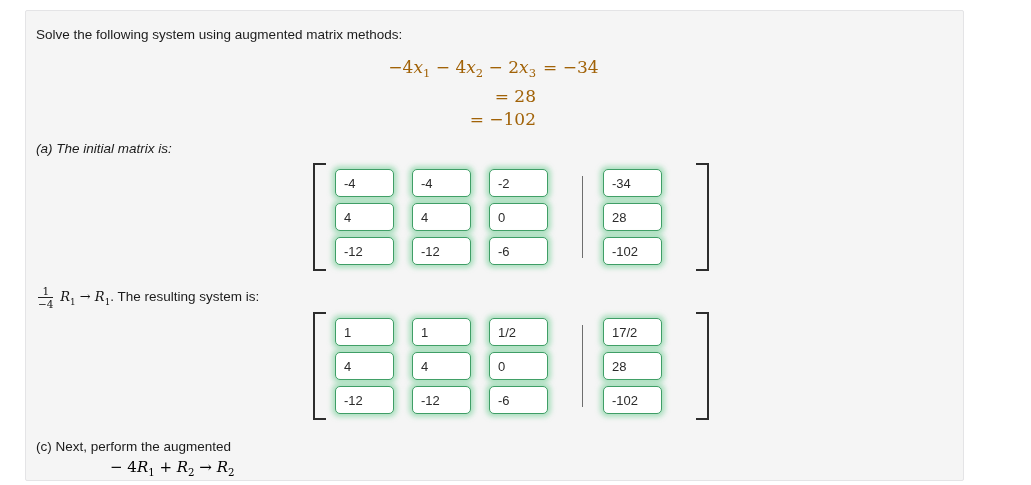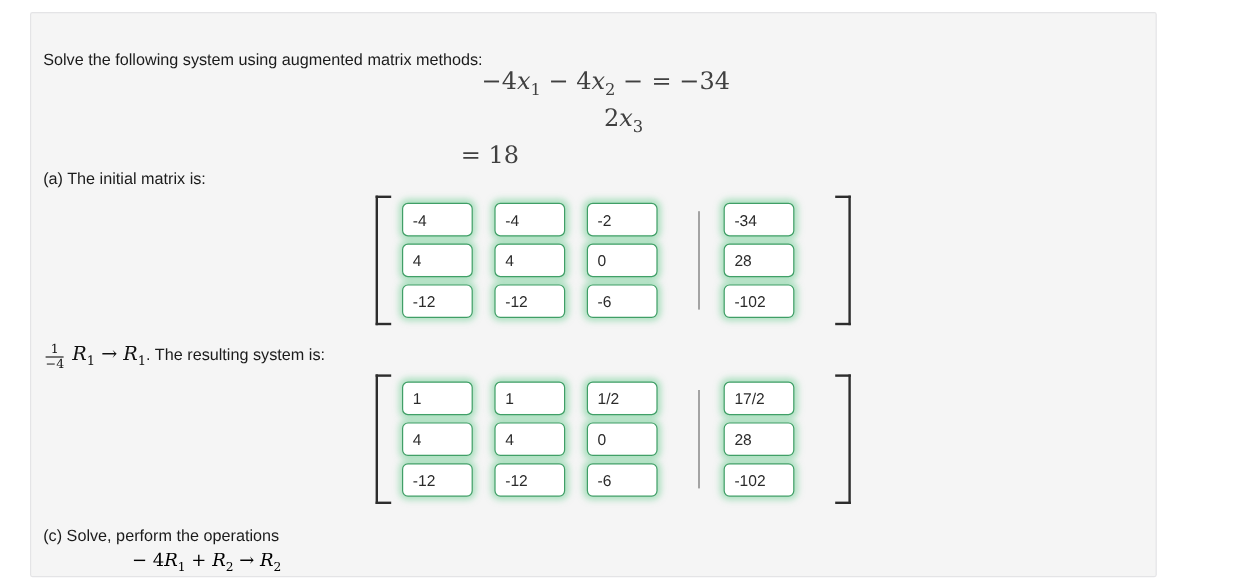--- a/index.html
+++ b/index.html
@@ -1,41 +1,41 @@
 <!DOCTYPE html>
 <html><head>
 <meta charset="utf-8">
 <style>
   * { margin:0; padding:0; box-sizing:border-box; }
   html,body { width:1031px; height:485px; background:#ffffff; overflow:hidden;
               font-family:"Liberation Sans", sans-serif; }
   .panel { position:absolute; left:25px; top:10px; width:939px; height:471px;
            background:#f5f5f5; border:1px solid #e4e4e6; border-radius:2px; }
   .heading { position:absolute; left:10px; font-size:13.5px; color:#1b1b1b; line-height:20px; }
-  .prompt { top:29px; }
-  .part-a { top:128px; }
+  .prompt { top:14px; }
+  .part-a { top:128px;font-style:italic; }
   .part-b { top:274px; }
   .part-c { top:426px; }
 
   
   .equations { position:absolute; left:358px; top:45px; font-family:"DejaVu Serif", serif;
-               font-size:20px; color:#404040; }
+               font-size:17px; color:#a16207; }
   .eq-row { display:grid; grid-template-columns:152px auto; column-gap:7px; line-height:23px; }
   .eq-lhs { text-align:right; }
-  .eq-rhs { text-align:left; }
+  .eq-rhs { text-align:right; }
   .equations i, .mathline i, .mathinline i { font-style:italic; }
   sub { font-size:0.68em; }
 
   
   .frac { display:inline-block; vertical-align:-7px; text-align:center;
           font-family:"DejaVu Serif", serif; font-size:10.5px; line-height:1.15;
           margin:0 3px 0 2px; color:#111; }
   .frac .num { display:block; border-bottom:1px solid #222; padding:0 1px; }
   .frac .den { display:block; }
-  .mathinline { font-family:"DejaVu Serif", serif; font-size:16px; color:#111; }
+  .mathinline { font-family:"DejaVu Serif", serif; font-size:13px; color:#111; }
 
   
   .matrix { position:absolute; display:flex; align-items:stretch; }
   .matrix-a { left:287px; top:152px; }
   .matrix-b { left:287px; top:301px; }
   .bracket { width:13px; }
   .bracket.left  { border:2px solid #2d2d2d; border-right:none; }
   .bracket.right { border:2px solid #2d2d2d; border-left:none; }
   .coef { display:flex; flex-direction:column; gap:6px; padding:6px 0 6px 9px; }
   .coef-row { display:flex; gap:18px; }
@@ -56,23 +56,24 @@
 <div class="panel">
 
   <div class="heading prompt">Solve the following system using augmented matrix methods:</div>
 
   <div class="equations">
     <div class="eq-row">
       <span class="eq-lhs">−4<i>x</i><sub>1</sub> − 4<i>x</i><sub>2</sub> − 2<i>x</i><sub>3</sub></span>
       <span class="eq-rhs">= −34</span>
     </div>
     <div class="eq-row">
-      <span class="eq-rhs">= 18</span>
+      <span class="eq-rhs">= 28</span>
     </div>
     <div class="eq-row">
+      <span class="eq-rhs">= −102</span>
     </div>
   </div>
 
   <div class="heading part-a">(a) The initial matrix is:</div>
 
   <div class="matrix matrix-a">
     <div class="bracket left"></div>
     <div class="coef">
         <div class="coef-row">
           <input type="text" readonly="" class="cell" value="-4" style="">
@@ -125,17 +126,17 @@
       </div>
     <div class="vsep"></div>
     <div class="aug">
         <input type="text" readonly="" class="cell" value="17/2" style="">
         <input type="text" readonly="" class="cell" value="28" style="">
         <input type="text" readonly="" class="cell" value="-102" style="">
       </div>
     <div class="bracket right"></div>
   </div>
 
-  <div class="heading part-c">(c) Solve, perform the operations</div>
+  <div class="heading part-c">(c) Next, perform the augmented</div>
 
   <div class="mathline">− 4<i>R</i><sub>1</sub> + <i>R</i><sub>2</sub> → <i>R</i><sub>2</sub></div>
 
 </div>
 
 </body></html>

